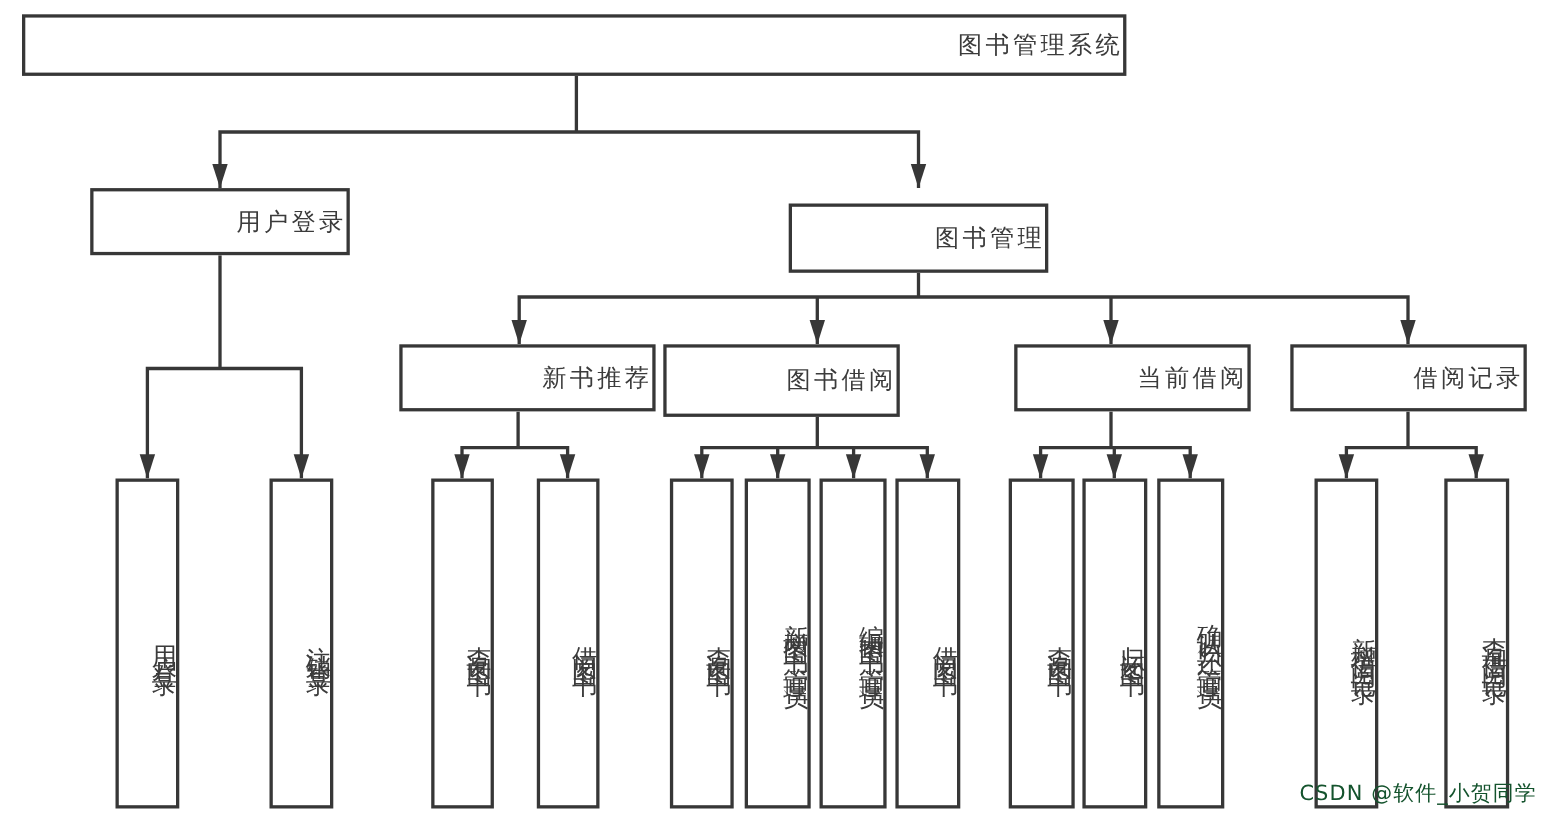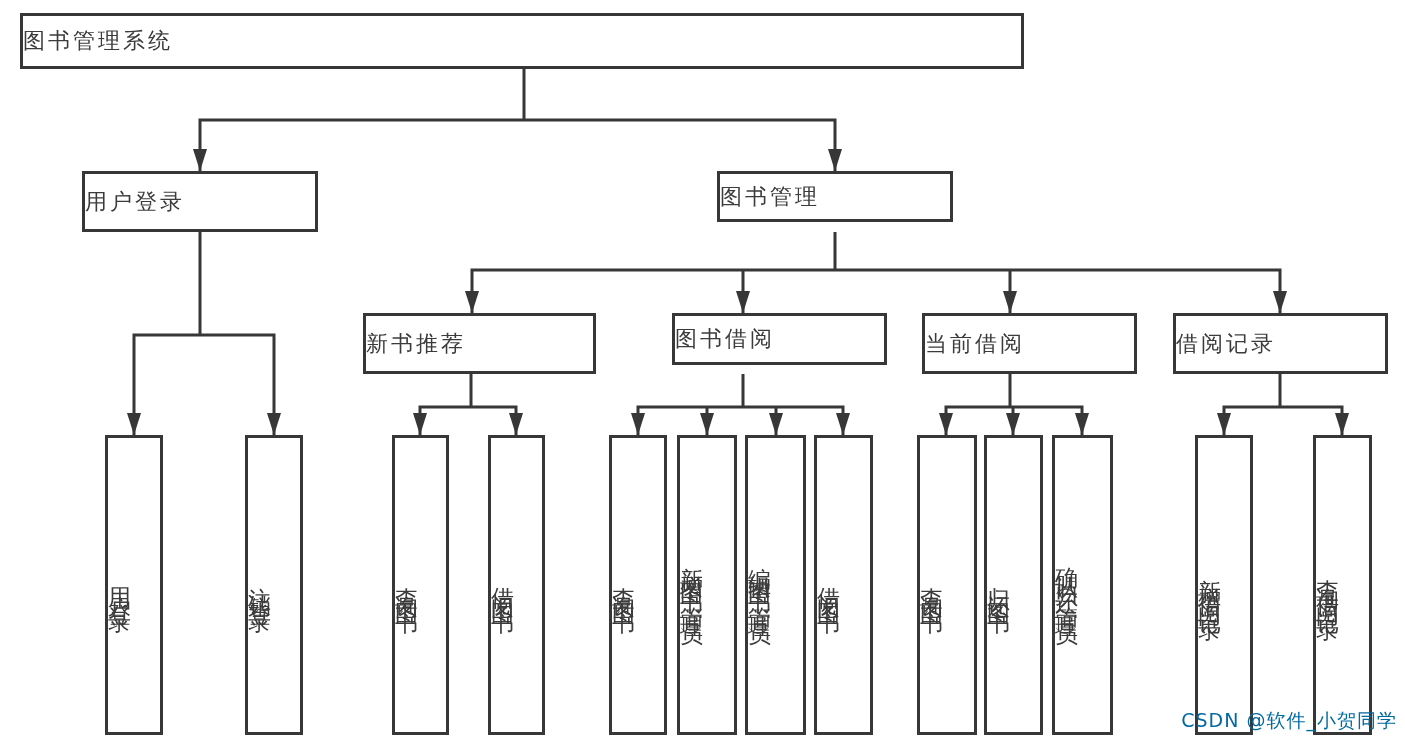--- a/index.html
+++ b/index.html
@@ -4,30 +4,30 @@
 <style>
   html,body{margin:0;padding:0;background:#ffffff;}
   .stage{
     position:relative;width:1405px;height:747px;background:#ffffff;overflow:hidden;
     font-family:"DejaVu Sans","Liberation Sans",sans-serif;
   }
   .stage svg{position:absolute;left:0;top:0;z-index:0;}
   .node{
     position:absolute;box-sizing:border-box;z-index:1;
     background:#ffffff;border:3px solid #373737;color:#3b3b3b;
-    display:flex;align-items:center;justify-content:flex-start;
+    display:flex;align-items:center;justify-content:flex-end;
   }
   .h-node{font-size:22px;letter-spacing:3px;white-space:nowrap;}
   .v-node .vtext{
     writing-mode:vertical-rl;text-orientation:mixed;
     font-size:23px;letter-spacing:8px;line-height:1;white-space:nowrap;
   }
   .watermark{
     position:absolute;z-index:2;right:8px;top:708px;
-    color:#0369a1;font-size:19px;letter-spacing:1px;white-space:nowrap;
+    color:#14532d;font-size:19px;letter-spacing:1px;white-space:nowrap;
   }
 </style>
 </head>
 <body>
 
 <div class="stage">
 
   <svg id="conn" width="1405" height="747" viewBox="0 0 1405 747">
     <path d="M524 69 V120
          M200 171 V120 H835 V171
@@ -69,28 +69,28 @@
       <polygon points="1335,413 1349,413 1342,435" fill="#373737"></polygon>
     </svg>
 
   <div class="node h-node" style="left:20px;top:13px;width:1004px;height:56px">
     <span>图书管理系统</span>
   </div>
 
   <div class="node h-node" style="left:82px;top:171px;width:236px;height:61px">
     <span>用户登录</span>
   </div>
-  <div class="node h-node" style="left:717px;top:171px;width:236px;height:51px">
+  <div class="node h-node" style="left:717px;top:185px;width:236px;height:63px">
     <span>图书管理</span>
   </div>
 
   <div class="node h-node" style="left:363px;top:313px;width:233px;height:61px">
     <span>新书推荐</span>
   </div>
-  <div class="node h-node" style="left:672px;top:313px;width:215px;height:52px">
+  <div class="node h-node" style="left:603px;top:313px;width:215px;height:66px">
     <span>图书借阅</span>
   </div>
   <div class="node h-node" style="left:922px;top:313px;width:215px;height:61px">
     <span>当前借阅</span>
   </div>
   <div class="node h-node" style="left:1173px;top:313px;width:215px;height:61px">
     <span>借阅记录</span>
   </div>
 
   <div class="node v-node" style="left:105px;top:435px;width:58px;height:300px">

